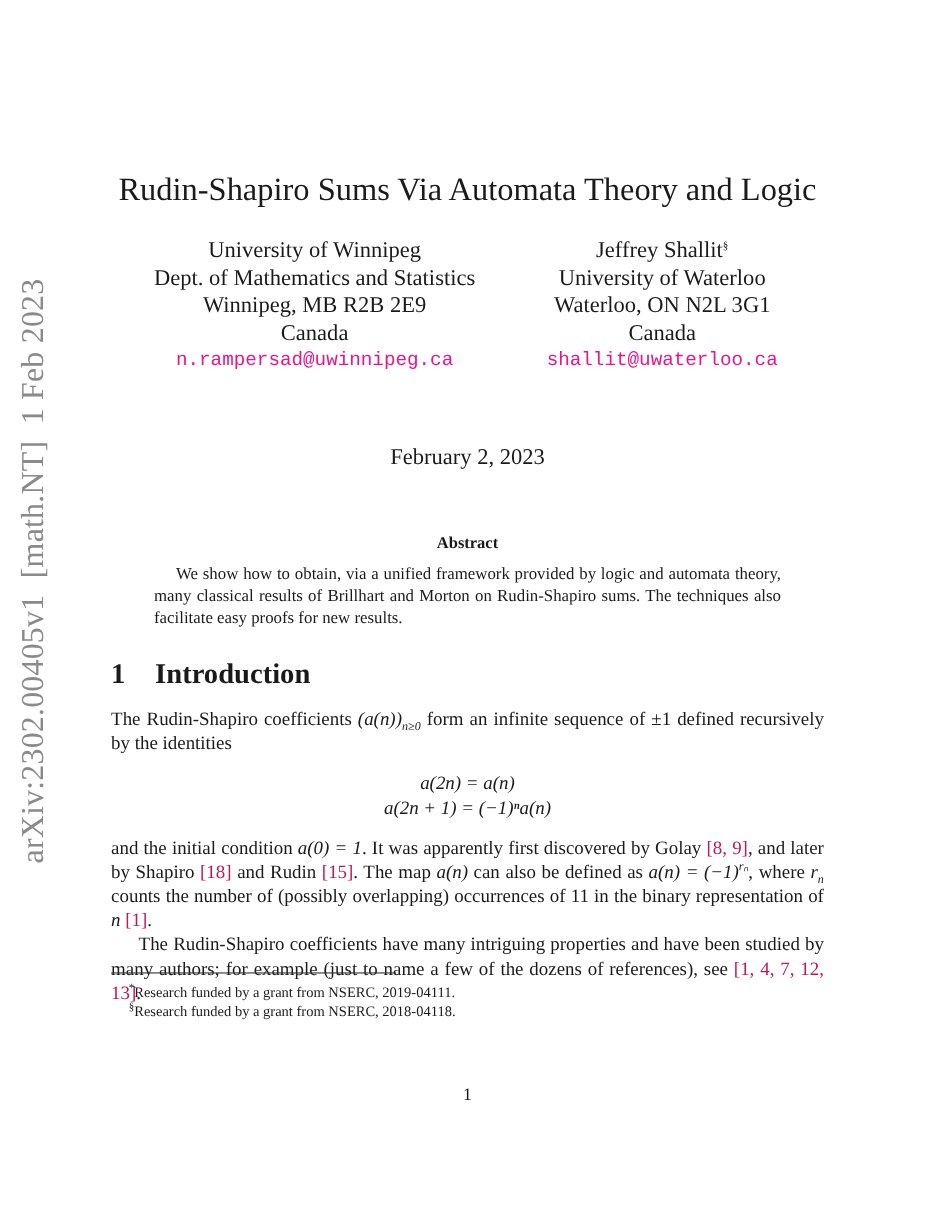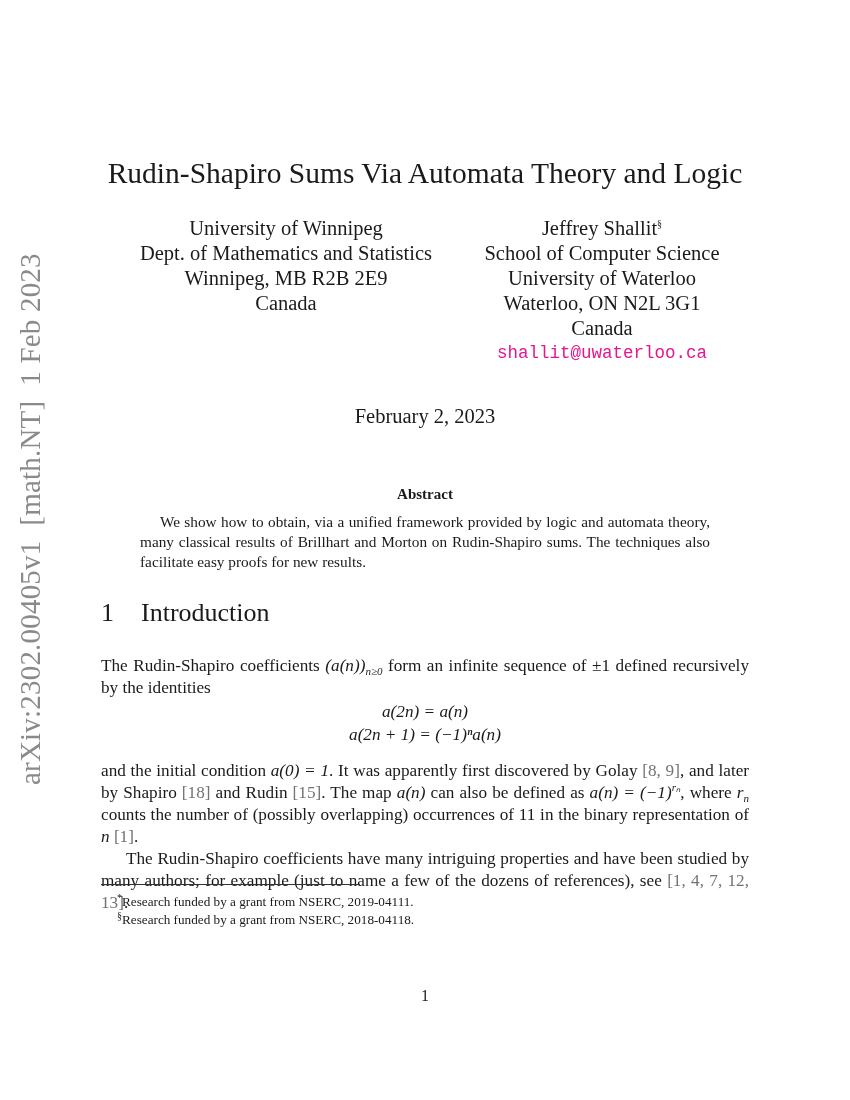--- a/index.html
+++ b/index.html
@@ -9,66 +9,66 @@
   .arxiv-stamp { position:absolute; left:14px; top:785px; transform-origin:0 0; transform:rotate(-90deg);
                  font-family:"Liberation Serif",serif; font-size:29px; color:#8a8a8a; white-space:pre; letter-spacing:0.2px; }
   .title { left:0; width:850px; top:157px; text-align:center; font-family:"Liberation Serif",serif; font-size:29.5px; color:#1a1a1a; }
   .author-col { top:216px; text-align:center; font-family:"Liberation Serif",serif; font-size:20.5px; line-height:25px; }
   .author-col.left { left:127px; width:318px; }
   .author-col.right { left:477px; width:250px; }
   .email { font-family:"Liberation Mono",monospace; font-size:17.5px; color:#e6168e; }
   .date { left:0; width:850px; top:405px; text-align:center; font-family:"Liberation Serif",serif; font-size:20.5px; }
   .abstract-title { left:0; width:850px; top:486px; text-align:center; font-family:"Liberation Serif",serif; font-weight:bold; font-size:15px; }
   .abstract-body { left:140px; width:570px; top:512px; font-family:Liberation Serif, serif; font-size:15.3px; line-height:20px; text-align:justify; text-indent:20px; }
-  .section { left:101px; top:598px; font-family:"Liberation Serif",serif; font-weight:normal; font-size:26px; }
+  .section { left:101px; top:598px; font-family:"Liberation Serif",serif; font-weight:bold; font-size:26px; }
   .section .num { display:inline-block; width:40px; }
   .body { left:101px; width:648px; font-family:"Liberation Serif",serif; font-size:17.2px; line-height:22px; text-align:justify; }
   .eq { left:0; width:850px; text-align:center; font-family:"Liberation Serif",serif; font-size:17.2px; line-height:23px; }
   i { font-style:italic; }
-  .cite { color:#737373; }
+  .cite { color:#be185d; }
   .footrule { left:101px; top:884px; width:259px; height:0; border-top:1px solid #333; }
   .foot { left:117px; font-family:"Liberation Serif",serif; font-size:13.2px; line-height:17px; }
   .foot sup, .author-col sup { font-size:10px; }
   .pagenum { left:0; width:850px; top:987px; text-align:center; font-family:"Liberation Serif",serif; font-size:16px; }
   sub, sup { line-height:0; }
   .indent { text-indent:25px; }
 </style>
 </head>
 <body>
 
 <div class="arxiv-stamp">arXiv:2302.00405v1  [math.NT]  1 Feb 2023</div>
 
 <div class="abs title">Rudin-Shapiro Sums Via Automata Theory and Logic</div>
 
 <div class="abs author-col left">
   <div>University of Winnipeg</div>
   <div>Dept. of Mathematics and Statistics</div>
   <div>Winnipeg, MB R2B 2E9</div>
   <div>Canada</div>
+  <div class="email">n.rampersad@uwinnipeg.ca</div>
 </div>
 
 <div class="abs author-col right">
   <div><span>Jeffrey Shallit</span><sup>§</sup></div>
-  <div>School of Computer Science</div>
   <div>University of Waterloo</div>
   <div>Waterloo, ON N2L 3G1</div>
   <div>Canada</div>
   <div class="email">shallit@uwaterloo.ca</div>
 </div>
 
 <div class="abs date">February 2, 2023</div>
 
 <div class="abs abstract-title">Abstract</div>
 <div class="abs abstract-body">We show how to obtain, via a unified framework provided by logic and automata theory, many classical results of Brillhart and Morton on Rudin-Shapiro sums. The techniques also facilitate easy proofs for new results.</div>
 
 <div class="abs section">
   <span class="num">1</span><span>Introduction</span>
 </div>
 
-<div class="abs body" style="top:643px;margin-top:12px;">
+<div class="abs body" style="top:643px;">
   <span>The Rudin-Shapiro coefficients </span><i>(a(n))</i><sub style="font-size:11px;"><i>n≥0</i></sub><span> form an infinite sequence of ±1 defined recursively by the identities</span>
 </div>
 
 <div class="abs eq" style="top:700px;"><i>a(2n) = a(n)</i></div>
 <div class="abs eq" style="top:723px;"><i>a(2n + 1) = (−1)ⁿa(n)</i></div>
 
 <div class="abs body" style="top:760px;">
   <span>and the initial condition </span><i>a(0) = 1</i><span>. It was apparently first discovered by Golay </span><span class="cite">[8, 9]</span><span>, and later by Shapiro </span><span class="cite">[18]</span><span> and Rudin </span><span class="cite">[15]</span><span>. The map </span><i>a(n)</i><span> can also be defined as </span><i>a(n) = (−1)</i><sup style="font-size:11px;"><i>rₙ</i></sup><span>, where </span><i>r</i><sub style="font-size:11px;"><i>n</i></sub><span> counts the number of (possibly overlapping) occurrences of 11 in the binary representation of </span><i>n</i><span> </span><span class="cite">[1]</span><span>.</span>
 </div>
 

